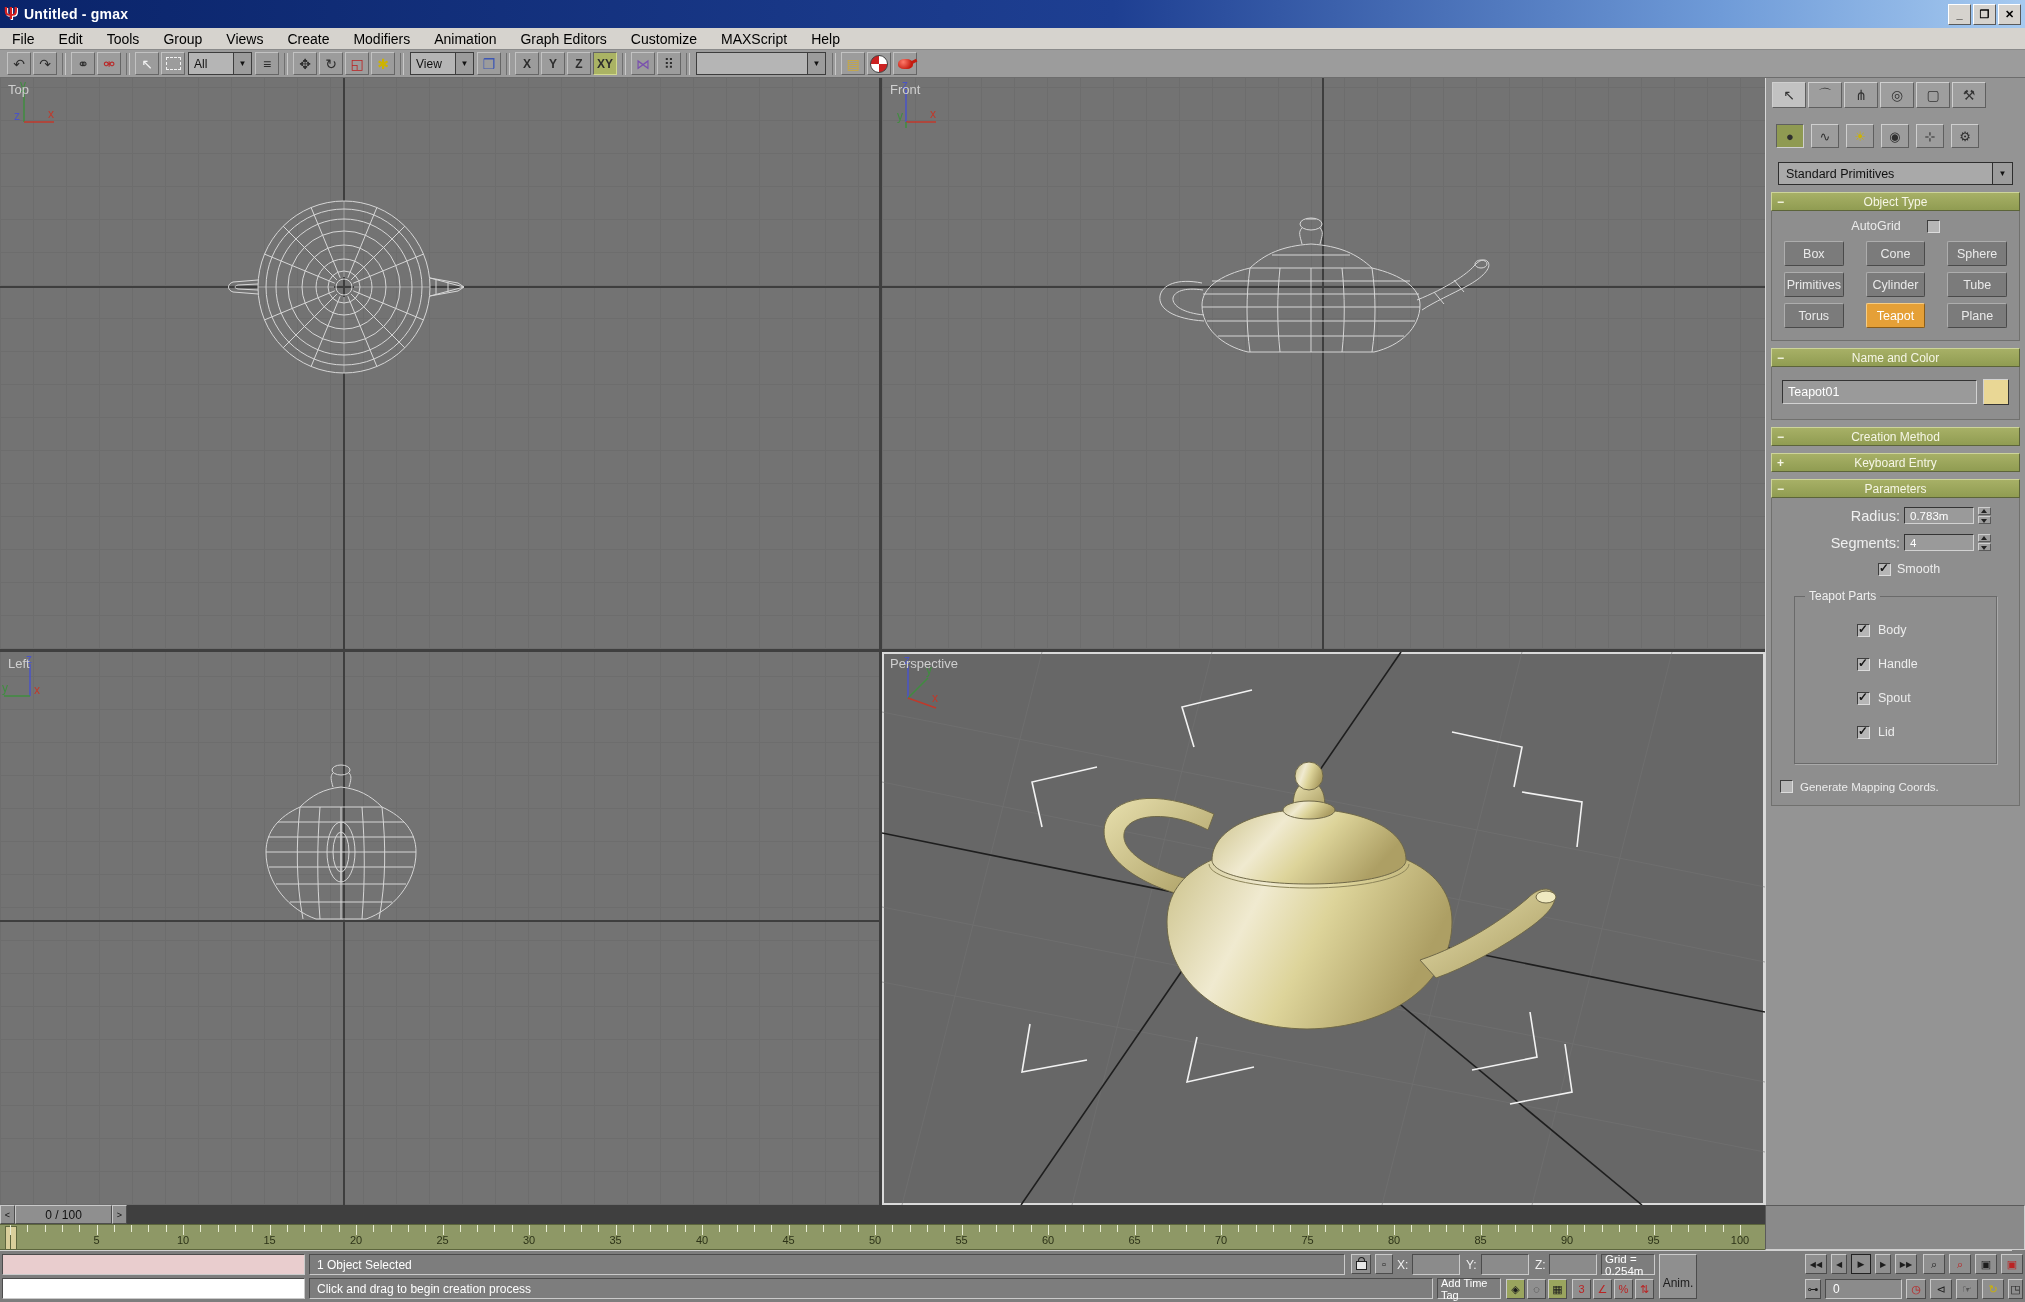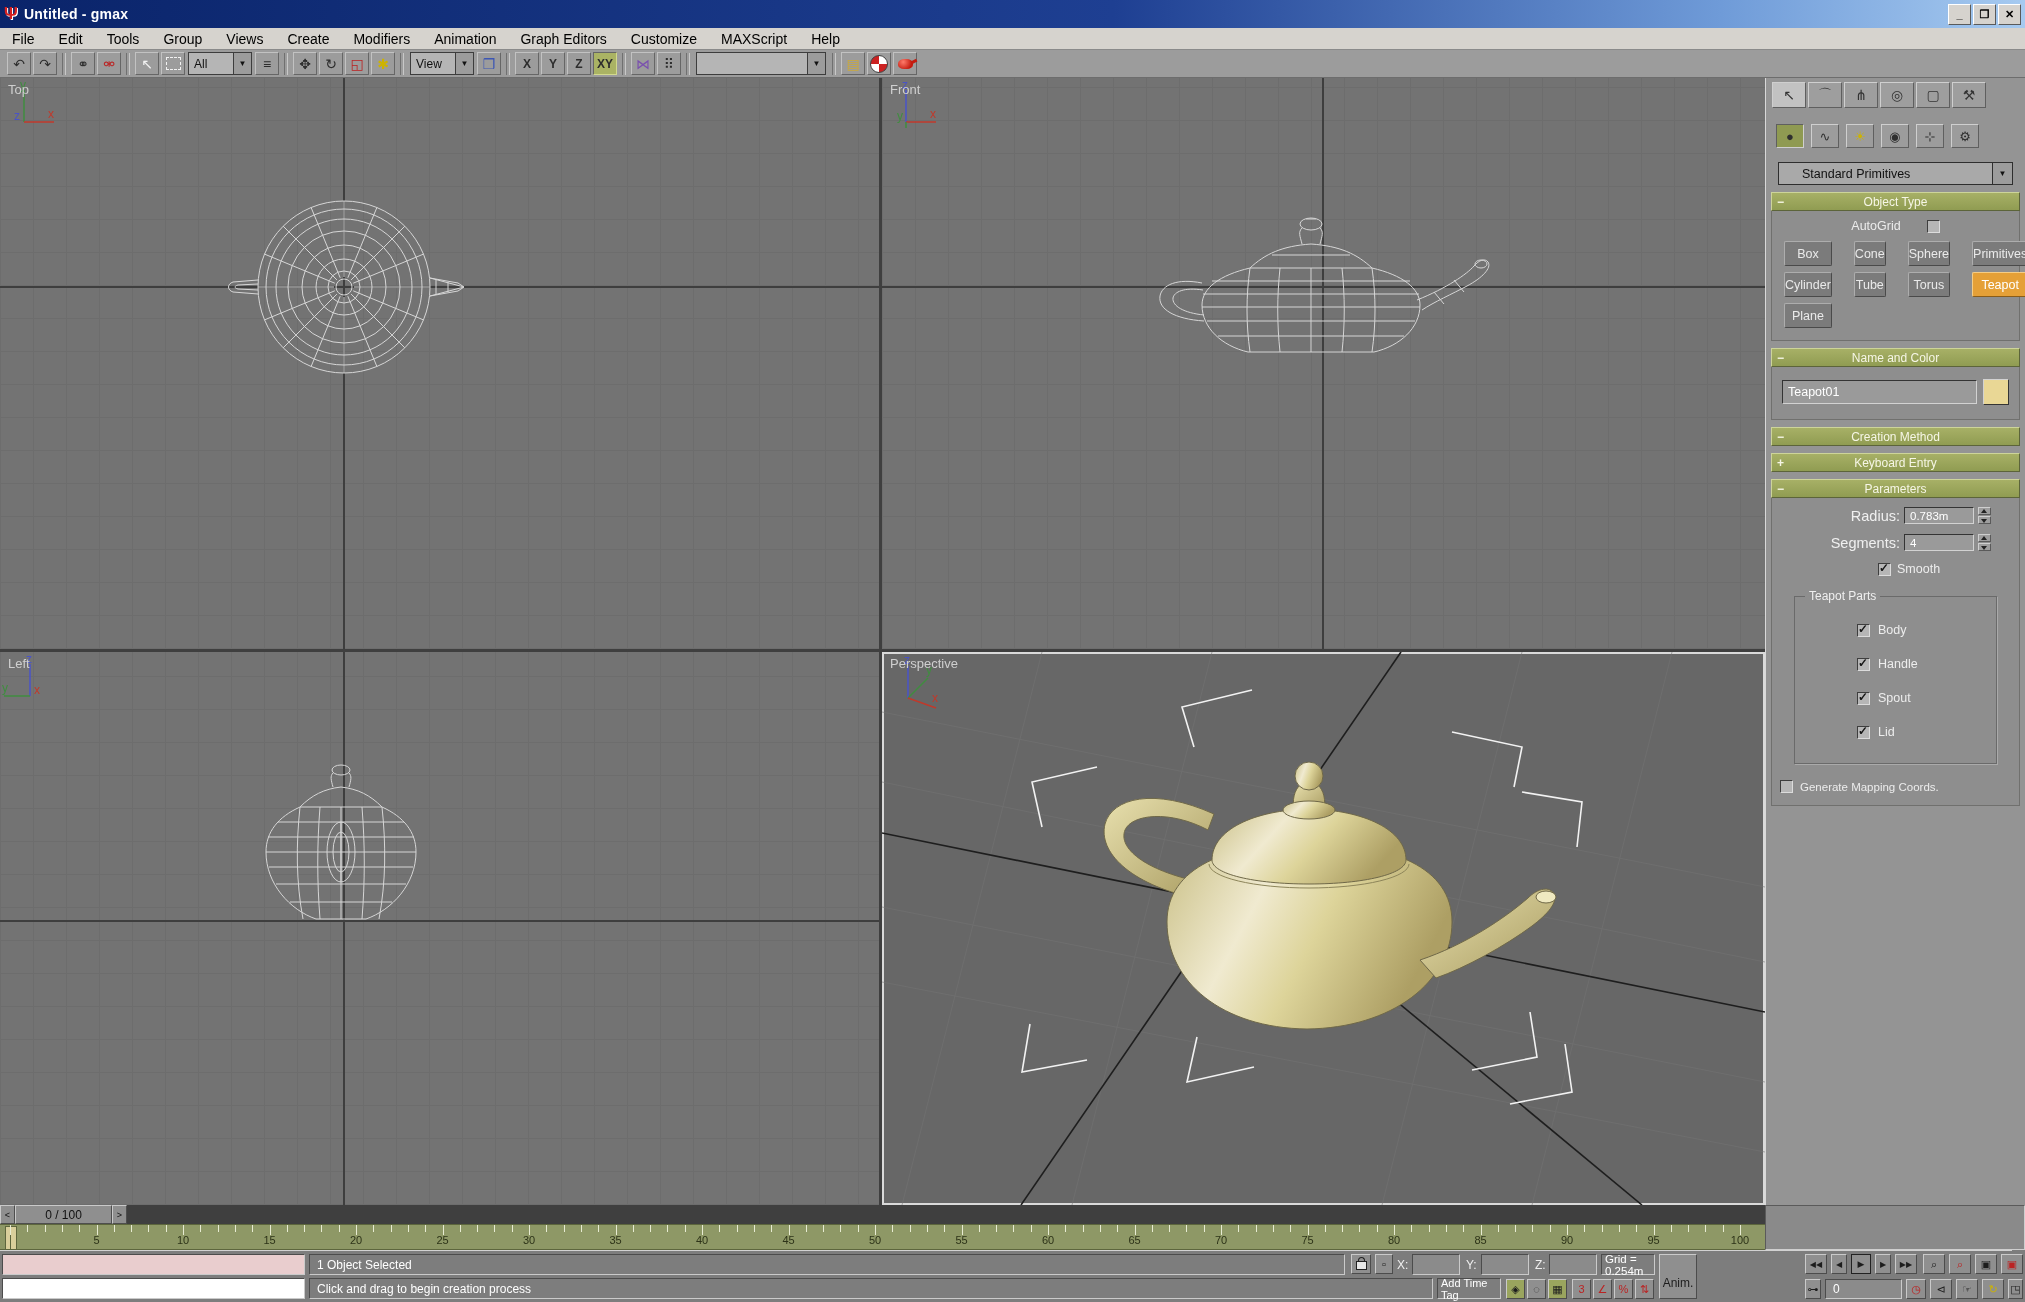--- a/index.html
+++ b/index.html
@@ -43,28 +43,28 @@
   #vp-persp{left:882px;top:574px;width:883px;height:553px;background:#676767;box-shadow:inset 0 0 0 2px #dadada}
   
   .cmdpanel{position:absolute;left:1765px;top:78px;width:260px;height:1172px;background:#949494;border-left:1px solid #d8d8d8;box-sizing:border-box;color:#ededed}
   .cp-tabs{display:flex;gap:2px;padding:4px 6px 2px}
   .cp-tab{width:32px;height:24px;background:#9e9e9e;border:1px solid;border-color:#cfcfcf #5f5f5f #5f5f5f #cfcfcf;display:flex;align-items:center;justify-content:center;font-size:14px;color:#333}
   .cp-tab.active{background:#c2c2c2}
   .cp-cats{display:flex;gap:7px;padding:14px 10px 4px}
   .cp-cat{width:26px;height:22px;background:#9c9c9c;border:1px solid;border-color:#cfcfcf #5f5f5f #5f5f5f #cfcfcf;display:flex;align-items:center;justify-content:center;font-size:13px;color:#2f2f2f}
   .cp-cat.active{background:#8f9a52;border-color:#5f5f5f #cfcfcf #cfcfcf #5f5f5f}
   .cp-drop{margin:10px 12px 4px;height:21px;background:#a9a9a9;border:1px solid #2e2e2e;display:flex;align-items:center;font-size:12.5px;color:#111}
-  .cp-drop .val{flex:1;padding:0 23px}
+  .cp-drop .val{flex:1;padding:0 7px}
   .cp-drop .arrowbox{width:19px;height:100%;background:#9c9c9c;border-left:1px solid #2e2e2e;display:flex;align-items:center;justify-content:center;font-size:8px;color:#111}
   .rollout{margin:7px 5px 0}
   .roll-h{height:17px;background:linear-gradient(#a7b066,#909c52);border:1px solid;border-color:#cdd49a #5c643a #5c643a #cdd49a;display:flex;align-items:center;justify-content:center;font-size:12px;color:#f6f6e6;position:relative}
   .roll-h .pm{position:absolute;left:5px;font-size:12px;font-weight:bold;color:#f6f6e6}
   .roll-b{border:1px solid #70706e;border-top:none;background:#8e8e8e;padding:4px 0 8px}
   .autogrid-row{display:flex;align-items:center;justify-content:center;gap:26px;font-size:12.5px;color:#ececec;padding:4px 0 2px}
-  .obj-grid{display:grid;grid-template-columns:1fr 1fr 1fr 1fr;gap:6px 22px;padding:6px 12px 4px}
+  .obj-grid{display:grid;grid-template-columns:1fr 1fr 1fr;gap:6px 22px;padding:6px 12px 4px}
   .obtn{height:23px;background:#7b7b7b;border:1px solid;border-color:#adadad #4a4a4a #4a4a4a #adadad;border-radius:2px;color:#eaeaea;font-size:12.5px;display:flex;align-items:center;justify-content:center}
   .obtn.active{background:#e5a037;color:#fff;border-color:#f6cd85 #8a5c18 #8a5c18 #f6cd85}
   .name-row{display:flex;align-items:center;gap:6px;padding:8px 10px 6px}
   .field{background:#9a9a9a;border:1px solid;border-color:#343434 #d2d2d2 #d2d2d2 #343434;color:#fff;font-size:12.5px;padding:2px 5px;box-sizing:border-box}
   .name-field{flex:1;height:24px;display:flex;align-items:center}
   .swatch{width:24px;height:24px;background:#e9d795;border:1px solid;border-color:#d2d2d2 #343434 #343434 #d2d2d2}
   .cm-row{display:flex;align-items:center;gap:10px;padding:10px 14px 8px;font-size:12.5px}
   .radio{width:13px;height:13px;border-radius:50%;background:#b3b3b3;border:1px solid;border-color:#3e3e3e #dcdcdc #dcdcdc #3e3e3e;position:relative;box-sizing:border-box}
   .radio.on::after{content:"";position:absolute;left:3px;top:3px;width:5px;height:5px;border-radius:50%;background:#101010}
   .cb{width:13px;height:13px;background:#b6b6b6;border:1px solid;border-color:#3e3e3e #dcdcdc #dcdcdc #3e3e3e;position:relative;box-sizing:border-box;flex:none}

